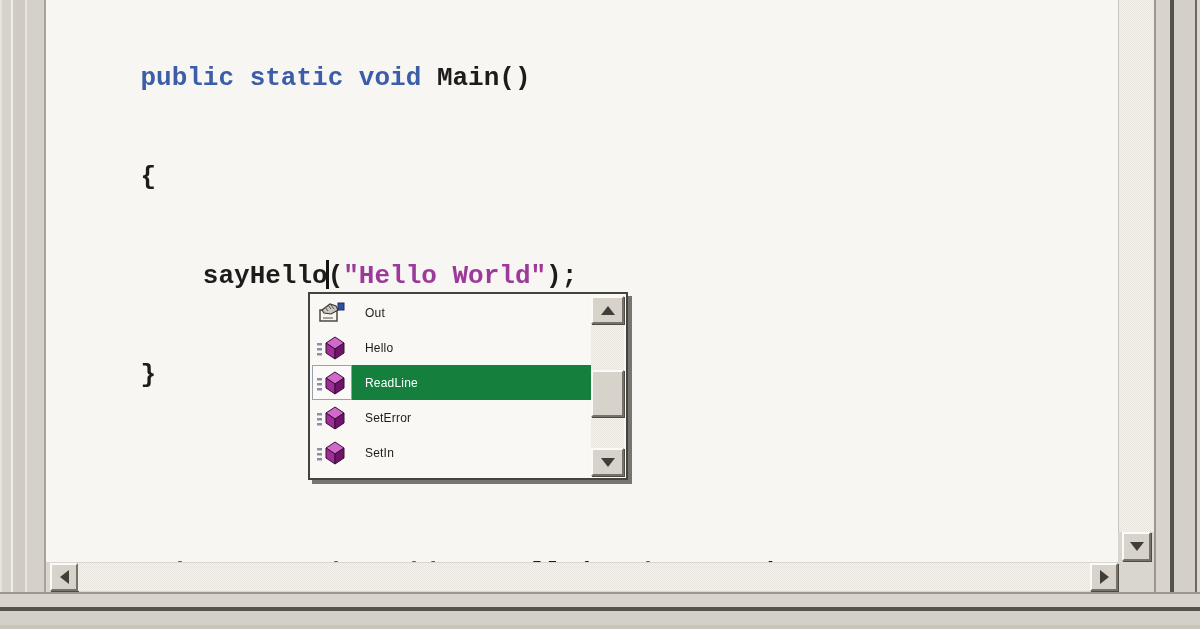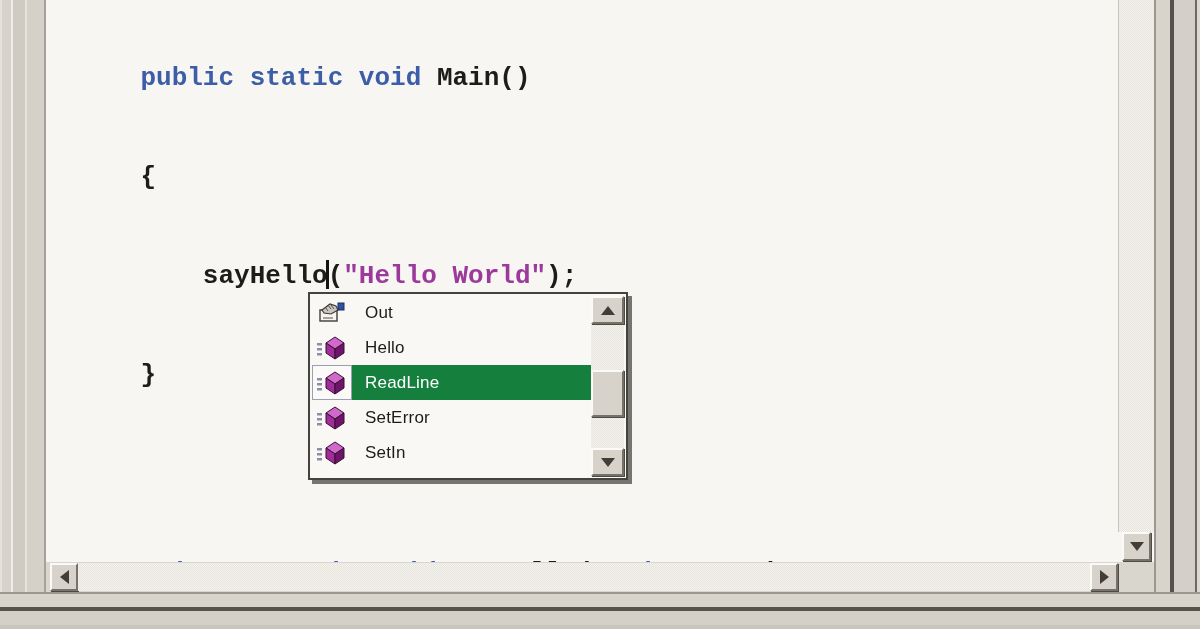--- a/index.html
+++ b/index.html
@@ -12,21 +12,21 @@
       #cfcbc3 13px 25px,#e6e3dc 25px 27px,#d5d1c9 27px 44px,#a6a29a 44px 46px);}
   .frame-right{position:absolute;left:1154px;top:0;width:46px;height:629px;z-index:3;
     background:linear-gradient(90deg,#9b978f 0 2px,#d8d4cc 2px 16px,#55524b 16px 20px,
       #d4d0c8 20px 41px,#6e6a63 41px 43px,#dcd9d2 43px 46px);}
   .frame-bottom{position:absolute;left:0;top:592px;width:1200px;height:37px;z-index:4;
     background:linear-gradient(180deg,#9b978f 0 2px,#d8d4cc 2px 15px,#55524b 15px 19px,
       #d4d0c8 19px 33px,#c9c5bd 33px 37px);}
 
   
   .editor{position:absolute;left:46px;top:0;width:1108px;height:592px;background:#d9d6ce;z-index:1;}
-  .editor-content{position:absolute;left:0;top:0;width:1072px;height:562px;background:#f7f6f2;overflow:hidden;padding-left:38px;}
+  .editor-content{position:absolute;left:0;top:0;width:1072px;height:562px;background:#f7f6f2;overflow:hidden;}
 
   .code{position:absolute;left:32px;top:-4px;font-family:"Liberation Mono",monospace;
         font-size:26px;line-height:33px;font-weight:bold;white-space:pre;color:#1d1c1b;}
   .code .line{position:relative;height:33px;}
   .kw{color:#3c5da8;}
   .str{color:#9c3a9c;}
   .caret{position:absolute;left:280px;top:260px;width:3px;height:29px;background:#15130f;}
 
   
   .dither{background-color:#f4f3ee;
@@ -54,21 +54,21 @@
   .hbtn-right{position:absolute;left:1044px;top:1px;width:28px;height:28px;}
 
   
   .popup{position:absolute;left:308px;top:292px;width:320px;height:188px;z-index:10;
          background:#f9f8f5;border:2px solid #45433e;box-sizing:border-box;
          box-shadow:4px 4px 0 rgba(88,84,77,.8);}
   .popup-list{position:absolute;left:2px;top:1px;right:35px;}
   .popup-item{height:35px;display:flex;align-items:center;position:relative;}
   .icon-cell{width:40px;height:35px;display:flex;align-items:center;justify-content:center;
              border:1px solid transparent;box-sizing:border-box;flex:0 0 40px;}
-  .popup-item .label{margin-left:13px;font-size:17px;color:#1d1c1b;letter-spacing:.2px;}
+  .popup-item .label{margin-left:13px;font-size:12px;color:#1d1c1b;letter-spacing:.2px;}
   .popup-item.selected{background:#15803d;}
   .popup-item.selected .label{color:#ffffff;}
   .popup-item.selected .icon-cell{background:#fbfaf8;border-color:#99a0ae;}
 
   .popup-scrollbar{position:absolute;top:2px;right:2px;bottom:2px;width:33px;}
   .p-up{position:absolute;left:0;top:0;width:33px;height:28px;}
   .p-down{position:absolute;left:0;bottom:0;width:33px;height:28px;}
   .p-thumb{position:absolute;left:0;top:74px;width:33px;height:47px;background:#d7d3cb;
            border-top:2px solid #fbfaf8;border-left:2px solid #fbfaf8;
            border-right:2px solid #76726a;border-bottom:2px solid #76726a;

